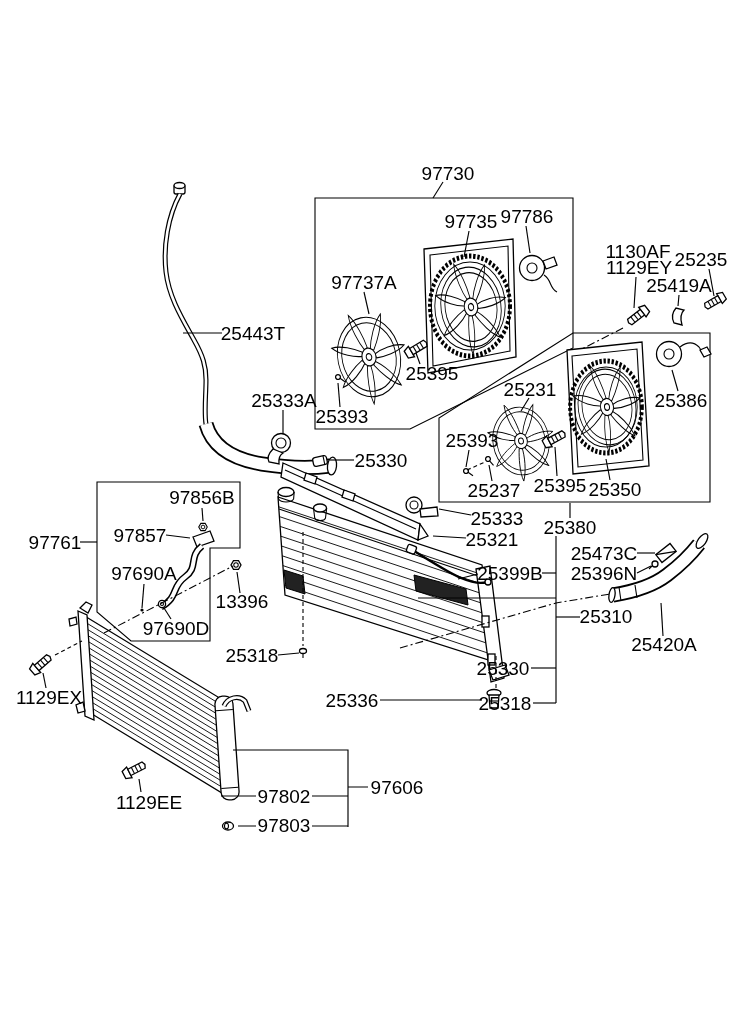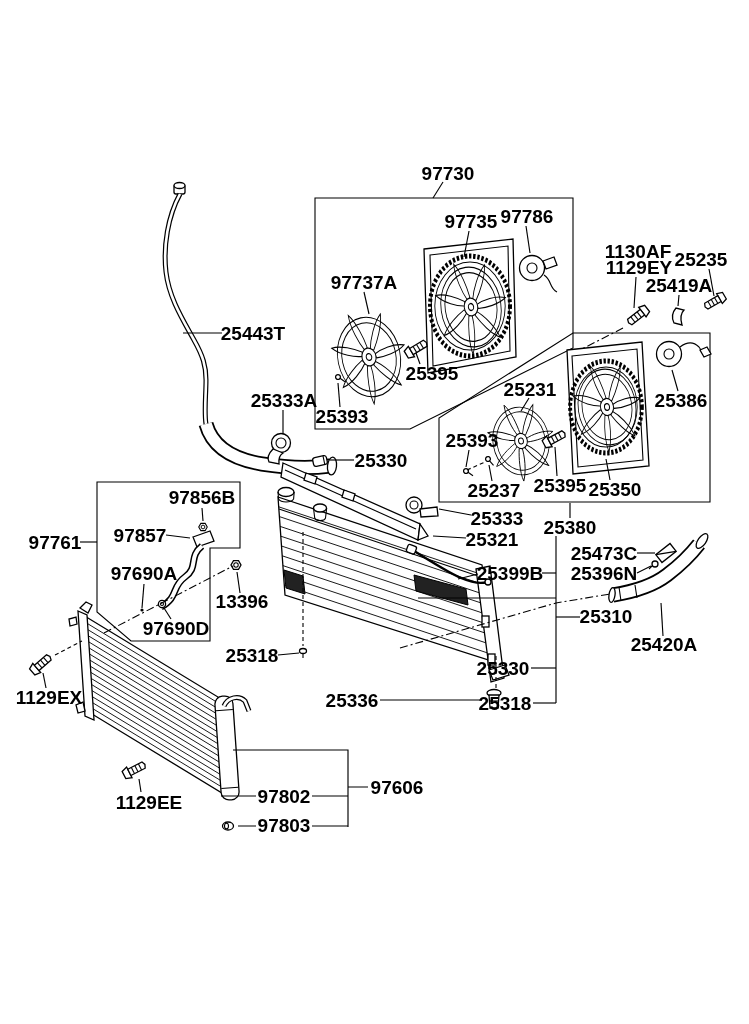--- a/index.html
+++ b/index.html
@@ -1,16 +1,16 @@
 <!DOCTYPE html>
 <html><head>
 <meta charset="utf-8">
 <style>
   html,body{margin:0;padding:0;background:#fff;}
-  .canvas{position:relative;width:749px;height:1024px;background:#fff;overflow:hidden;font-weight:bold;}
+  .canvas{position:relative;width:749px;height:1024px;background:#fff;overflow:hidden;}
   svg{display:block;}
   .t{fill:none;stroke:#000;stroke-width:1.1px;}
   .p{fill:#fff;stroke:#000;stroke-width:1.3px;}
   .pv{fill:#222;stroke:#000;stroke-width:1px;}
   .ld{fill:none;stroke:#000;stroke-width:1.15px;}
   .dash{fill:none;stroke:#000;stroke-width:1.1px;stroke-dasharray:4,3;}
   .dd{fill:none;stroke:#000;stroke-width:1.1px;stroke-dasharray:8,3,2,3;}
   .to16{fill:none;stroke:#000;stroke-width:15px;}
   .ti12{fill:none;stroke:#fff;stroke-width:11.5px;}
   .to5{fill:none;stroke:#000;stroke-width:5px;}

